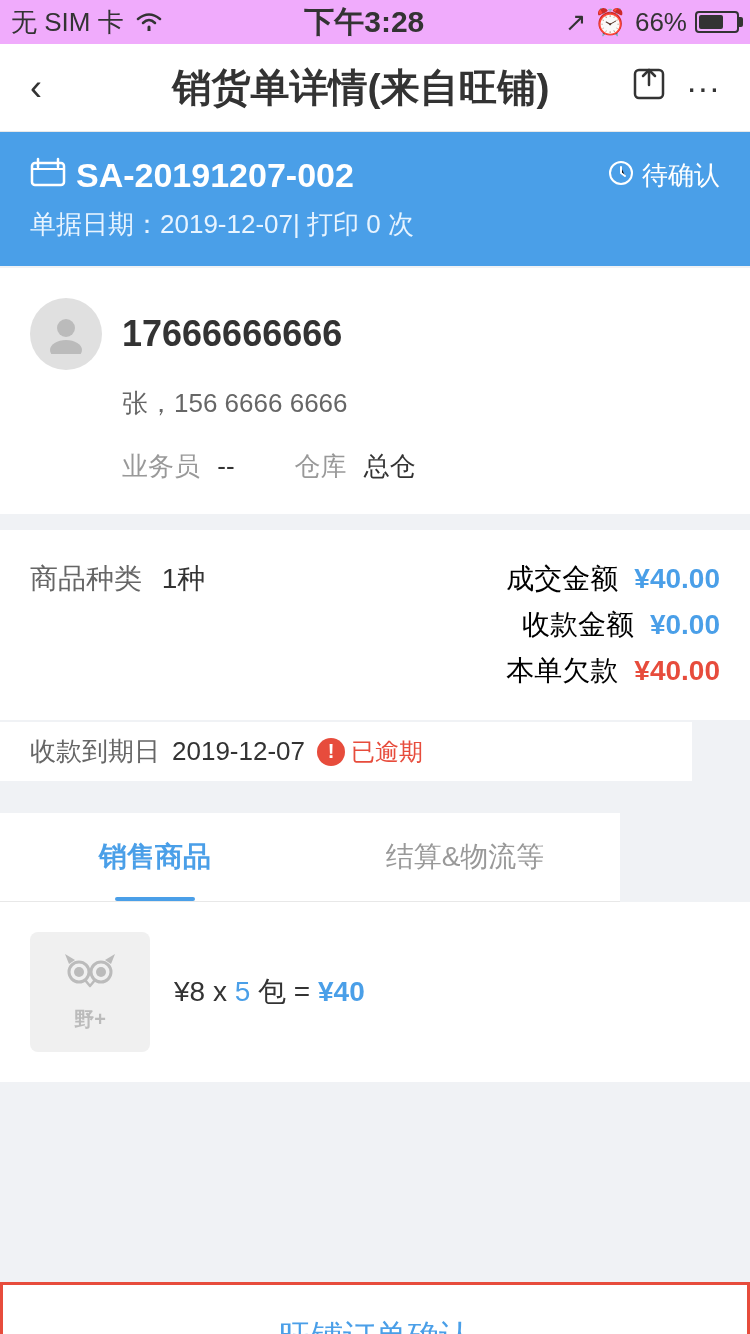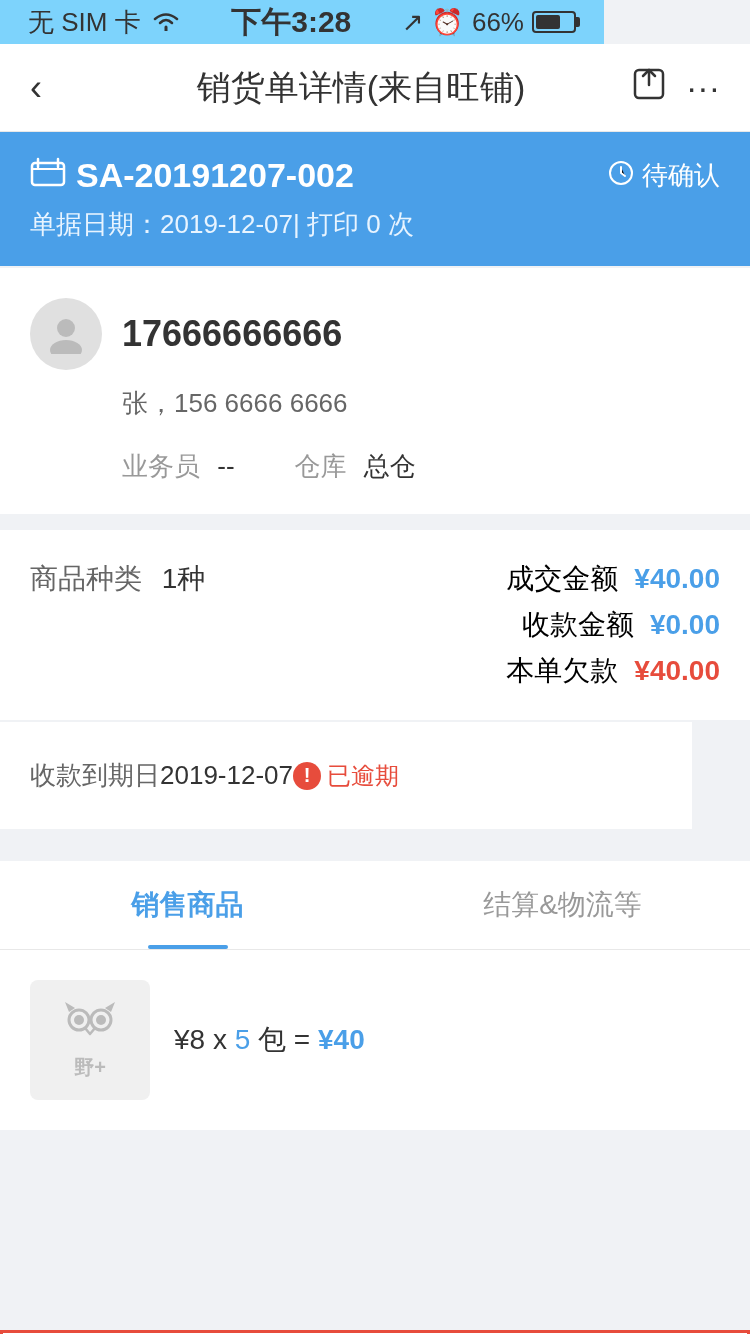--- a/index.html
+++ b/index.html
@@ -8,27 +8,27 @@
       width: 750px;
       min-height: 1334px;
       font-family: -apple-system, "PingFang SC", "Helvetica Neue", Arial, sans-serif;
       background: #f0f2f5;
       font-size: 28px;
       color: #333;
     }
 
     
     .status-bar {
-      width: 604px;
+      width: 750px;
       height: 44px;
-      background: #7dd3fc;
+      background: #f0abfc;
       display: flex;
       align-items: center;
       justify-content: space-between;
-      padding: 0 28px;
+      padding: 0 11px;
       font-size: 26px;
       font-weight: 500;
     }
     .status-left { display: flex; align-items: center; gap: 10px; }
     .status-center { font-size: 30px; font-weight: 600; }
     .status-right { display: flex; align-items: center; gap: 8px; font-size: 26px; }
     .battery-icon {
       width: 44px; height: 22px; border: 2px solid #333; border-radius: 4px;
       position: relative; display: inline-flex; align-items: center; padding: 2px;
     }
@@ -50,22 +50,22 @@
       padding: 0 30px;
       border-bottom: 1px solid #e8e8e8;
     }
     .nav-back {
       font-size: 36px;
       color: #333;
       cursor: pointer;
       width: 60px;
     }
     .nav-title {
-      font-size: 34px;
-      font-weight: 400;
+      font-size: 39px;
+      font-weight: 700;
       color: #333;
     }
     .nav-actions {
       display: flex;
       align-items: center;
       gap: 20px;
     }
     .nav-action-icon {
       font-size: 34px;
       color: #333;
@@ -193,25 +193,25 @@
       font-size: 28px;
     }
     .summary-right-label { color: #000000; }
     .amount-blue { color: #4a9fe8; font-weight: 600; }
     .amount-red { color: #e74c3c; font-weight: 600; }
 
     
     .due-date-section {
       width: 692px;
       background: #fff;
-      padding: 36px 30px;
+      padding: 12px 30px;
       margin-top: 2px;
       display: flex;
       align-items: center;
-      gap: 0;
+      gap: 12px;
     }
     .due-date-label { font-size: 26px; color: #666; }
     .due-date-value { font-size: 26px; color: #333; }
     .overdue-badge {
       background: transparent;
       color: #e74c3c;
       font-size: 24px;
       display: flex;
       align-items: center;
       gap: 6px;
@@ -224,21 +224,21 @@
       display: flex;
       align-items: center;
       justify-content: center;
       color: #fff;
       font-size: 20px;
       font-weight: 700;
     }
 
     
     .tabs-container {
-      width: 750px;
+      width: 620px;
       background: #fff;
       margin-top: 16px;
       display: flex;
       border-bottom: 1px solid #e8e8e8;
     }
     .tab-item {
       flex: 1;
       height: 88px;
       display: flex;
       flex-direction: column;

